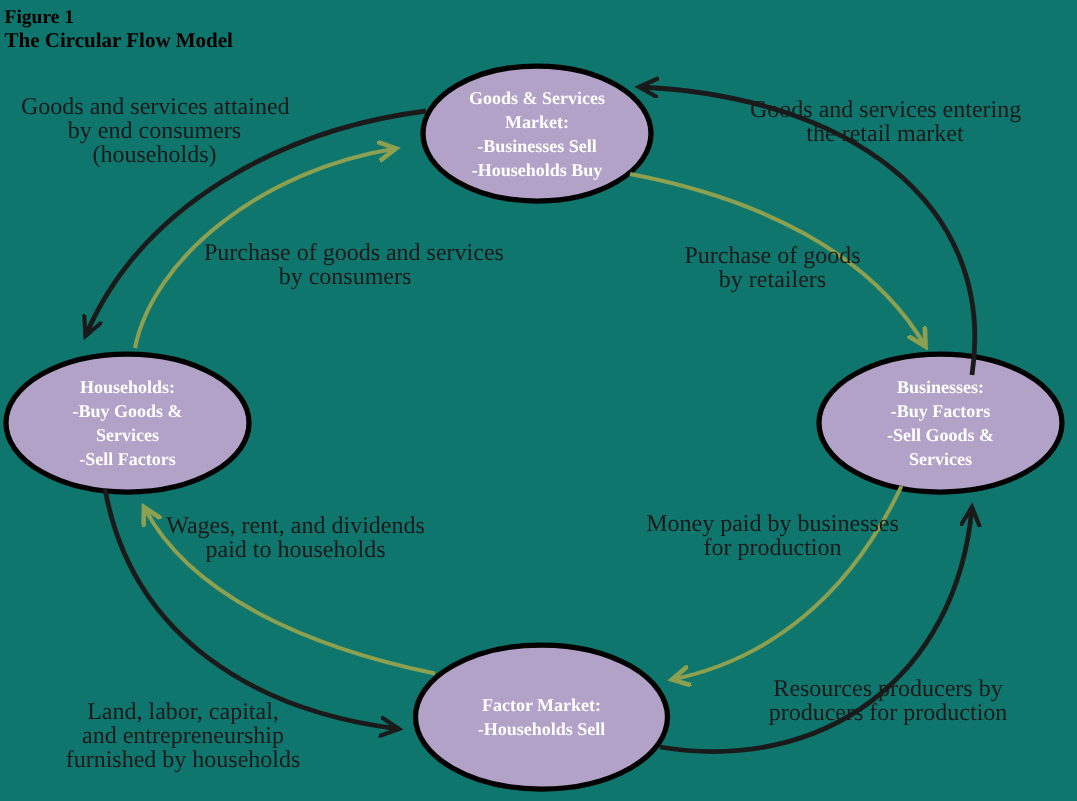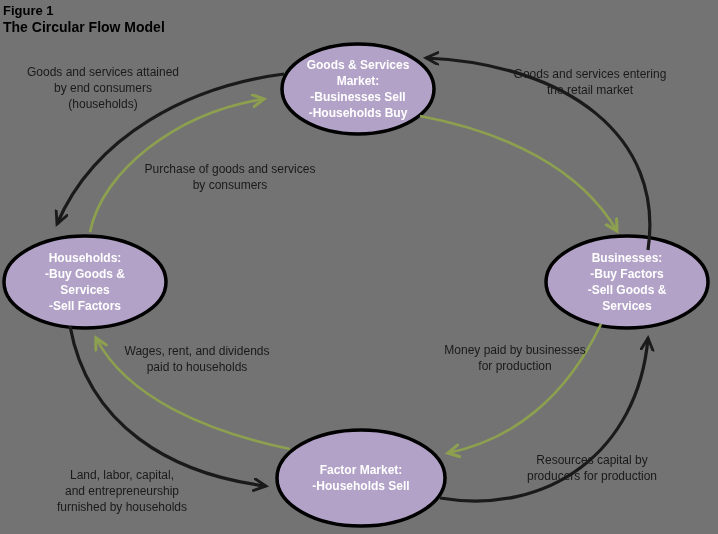--- a/index.html
+++ b/index.html
@@ -1,32 +1,32 @@
 <!DOCTYPE html>
 <html><head>
 <meta charset="utf-8">
 <style>
   html,body{margin:0;padding:0;background:#ffffff;}
   .canvas{
-    position:relative;width:718px;height:534px;background:#737373;overflow:hidden;
-    font-family:Liberation Sans, sans-serif;color:#1a1a1a;
+    position:relative;width:718px;height:534px;background:#0f766e;overflow:hidden;
+    font-family:Liberation Serif, serif;color:#1a1a1a;
   }
   .title-block{position:absolute;left:3px;top:3px;line-height:1.25;}
   .title-fig{font-size:13px;font-weight:bold;color:#000;}
   .title-name{font-size:14px;font-weight:bold;color:#000;}
   svg.diagram{position:absolute;left:0;top:0;z-index:1;}
   .node-text{
     position:absolute;z-index:2;display:flex;flex-direction:column;
     align-items:center;justify-content:center;text-align:left;
     color:#ffffff;font-weight:bold;font-size:12px;line-height:16px;
     pointer-events:none;
   }
   .node-text span{display:block;white-space:nowrap;}
   .flow-label{
-    position:absolute;z-index:3;text-align:center;font-size:12px;line-height:16px;color:#1a1a1a;
+    position:absolute;z-index:3;text-align:center;font-size:16px;line-height:16px;color:#1a1a1a;
   }
   .flow-label span{display:block;white-space:nowrap;}
   .nt-top{left:282px;top:44px;width:152px;height:90px;}
   .nt-left{left:4px;top:236px;width:162px;height:92px;}
   .nt-right{left:546px;top:236px;width:162px;height:92px;}
   .nt-bottom{left:277px;top:430px;width:168px;height:96px;}
   .lb-otl{left:14px;top:64px;width:178px;}
   .lb-otr{left:500px;top:66px;width:180px;}
   .lb-itl{left:136px;top:161px;width:188px;}
   .lb-itr{left:452px;top:163px;width:126px;}
@@ -100,31 +100,35 @@
     <span>(households)</span>
   </div>
   <div class="flow-label lb-otr">
     <span>Goods and services entering</span>
     <span>the retail market</span>
   </div>
   <div class="flow-label lb-itl">
     <span>Purchase of goods and services</span>
     <span>by consumers</span>
   </div>
+  <div class="flow-label lb-itr">
+    <span>Purchase of goods</span>
+    <span>by retailers</span>
+  </div>
   <div class="flow-label lb-ibl">
     <span>Wages, rent, and dividends</span>
     <span>paid to households</span>
   </div>
   <div class="flow-label lb-ibr">
     <span>Money paid by businesses</span>
     <span>for production</span>
   </div>
   <div class="flow-label lb-obl">
     <span>Land, labor, capital,</span>
     <span>and entrepreneurship</span>
     <span>furnished by households</span>
   </div>
   <div class="flow-label lb-obr">
-    <span>Resources capital by</span>
+    <span>Resources producers by</span>
     <span>producers for production</span>
   </div>
 
 </div>
 
 </body></html>

